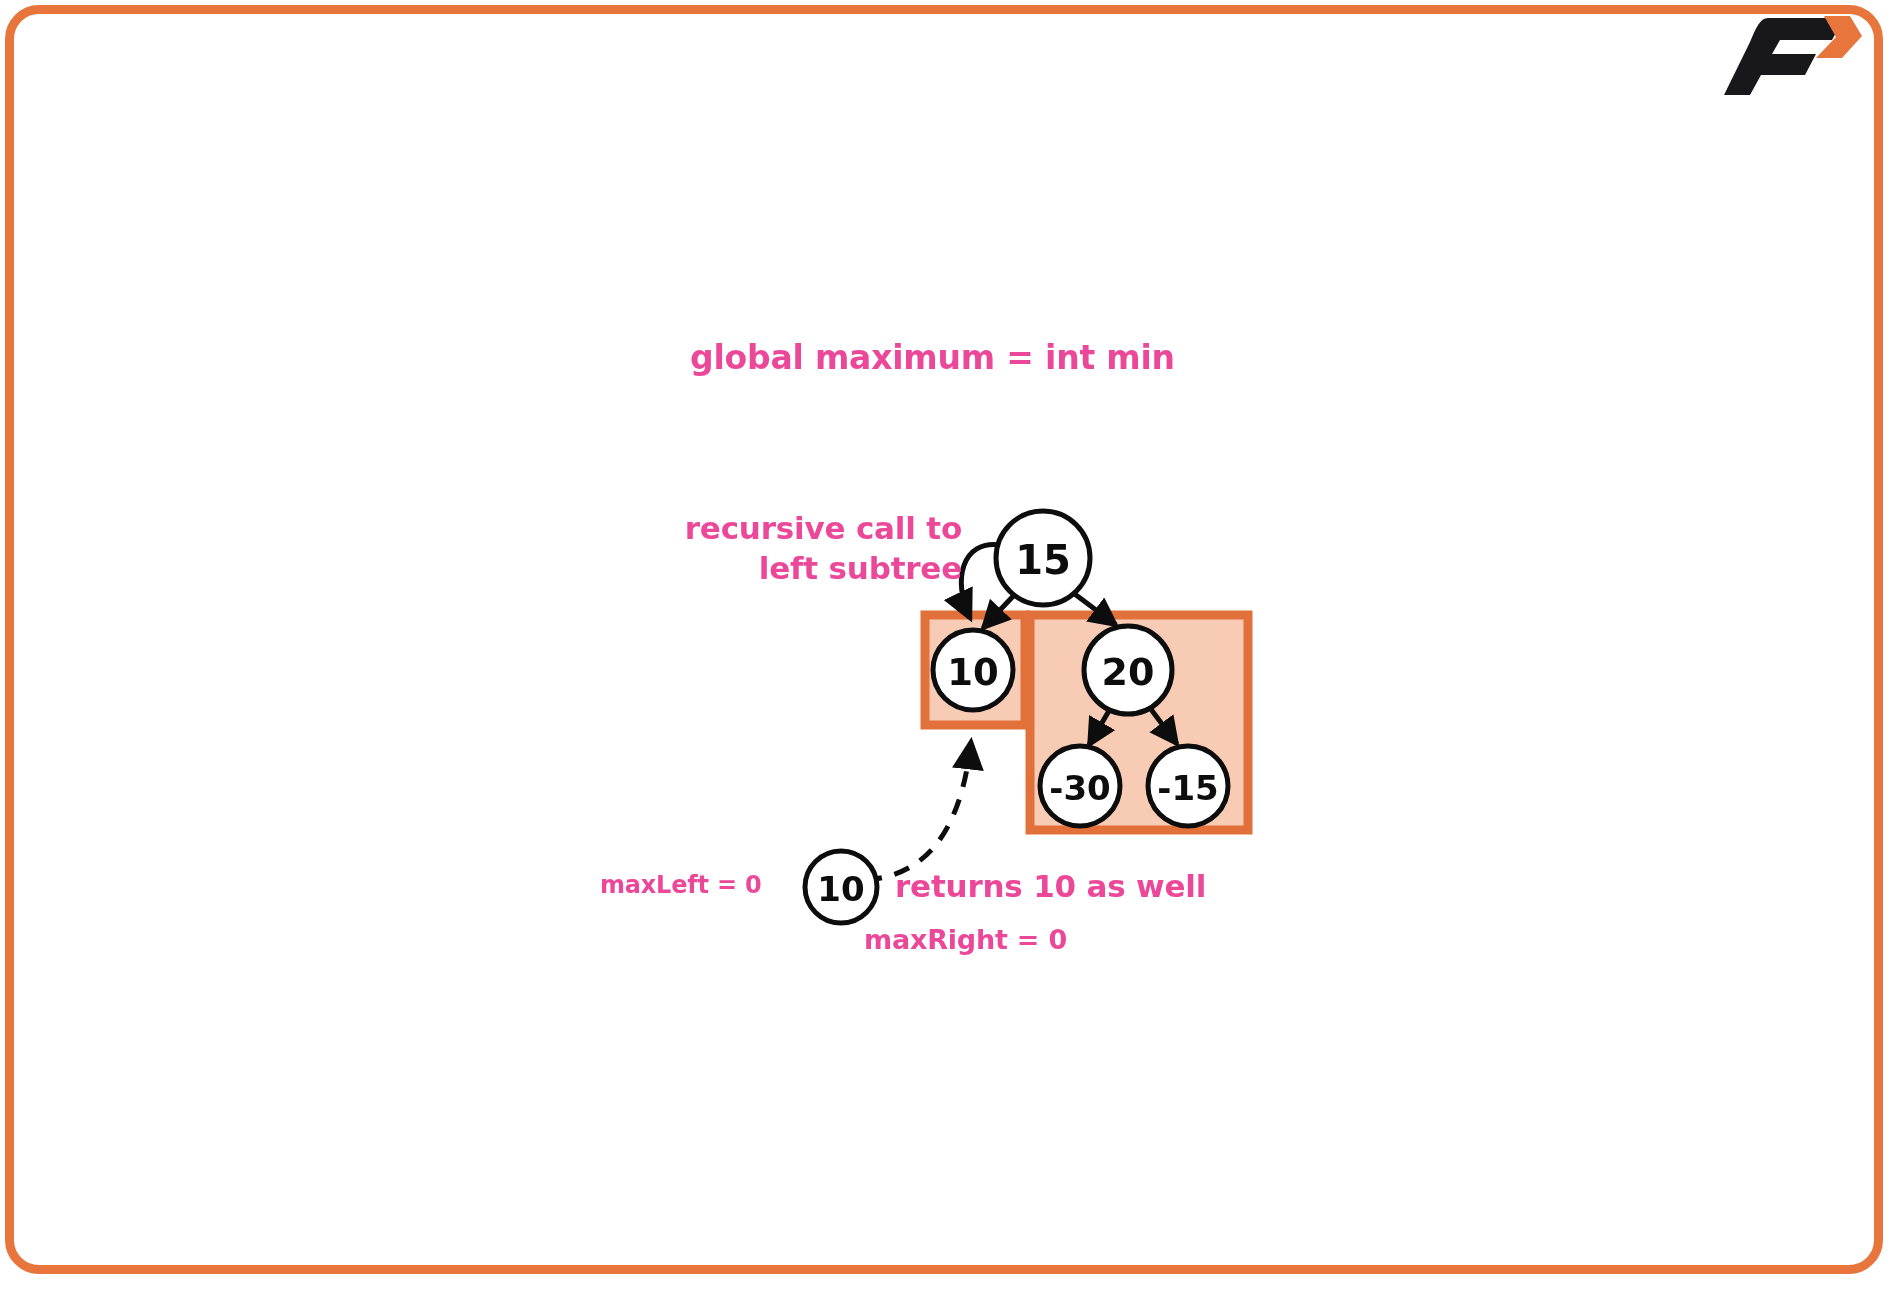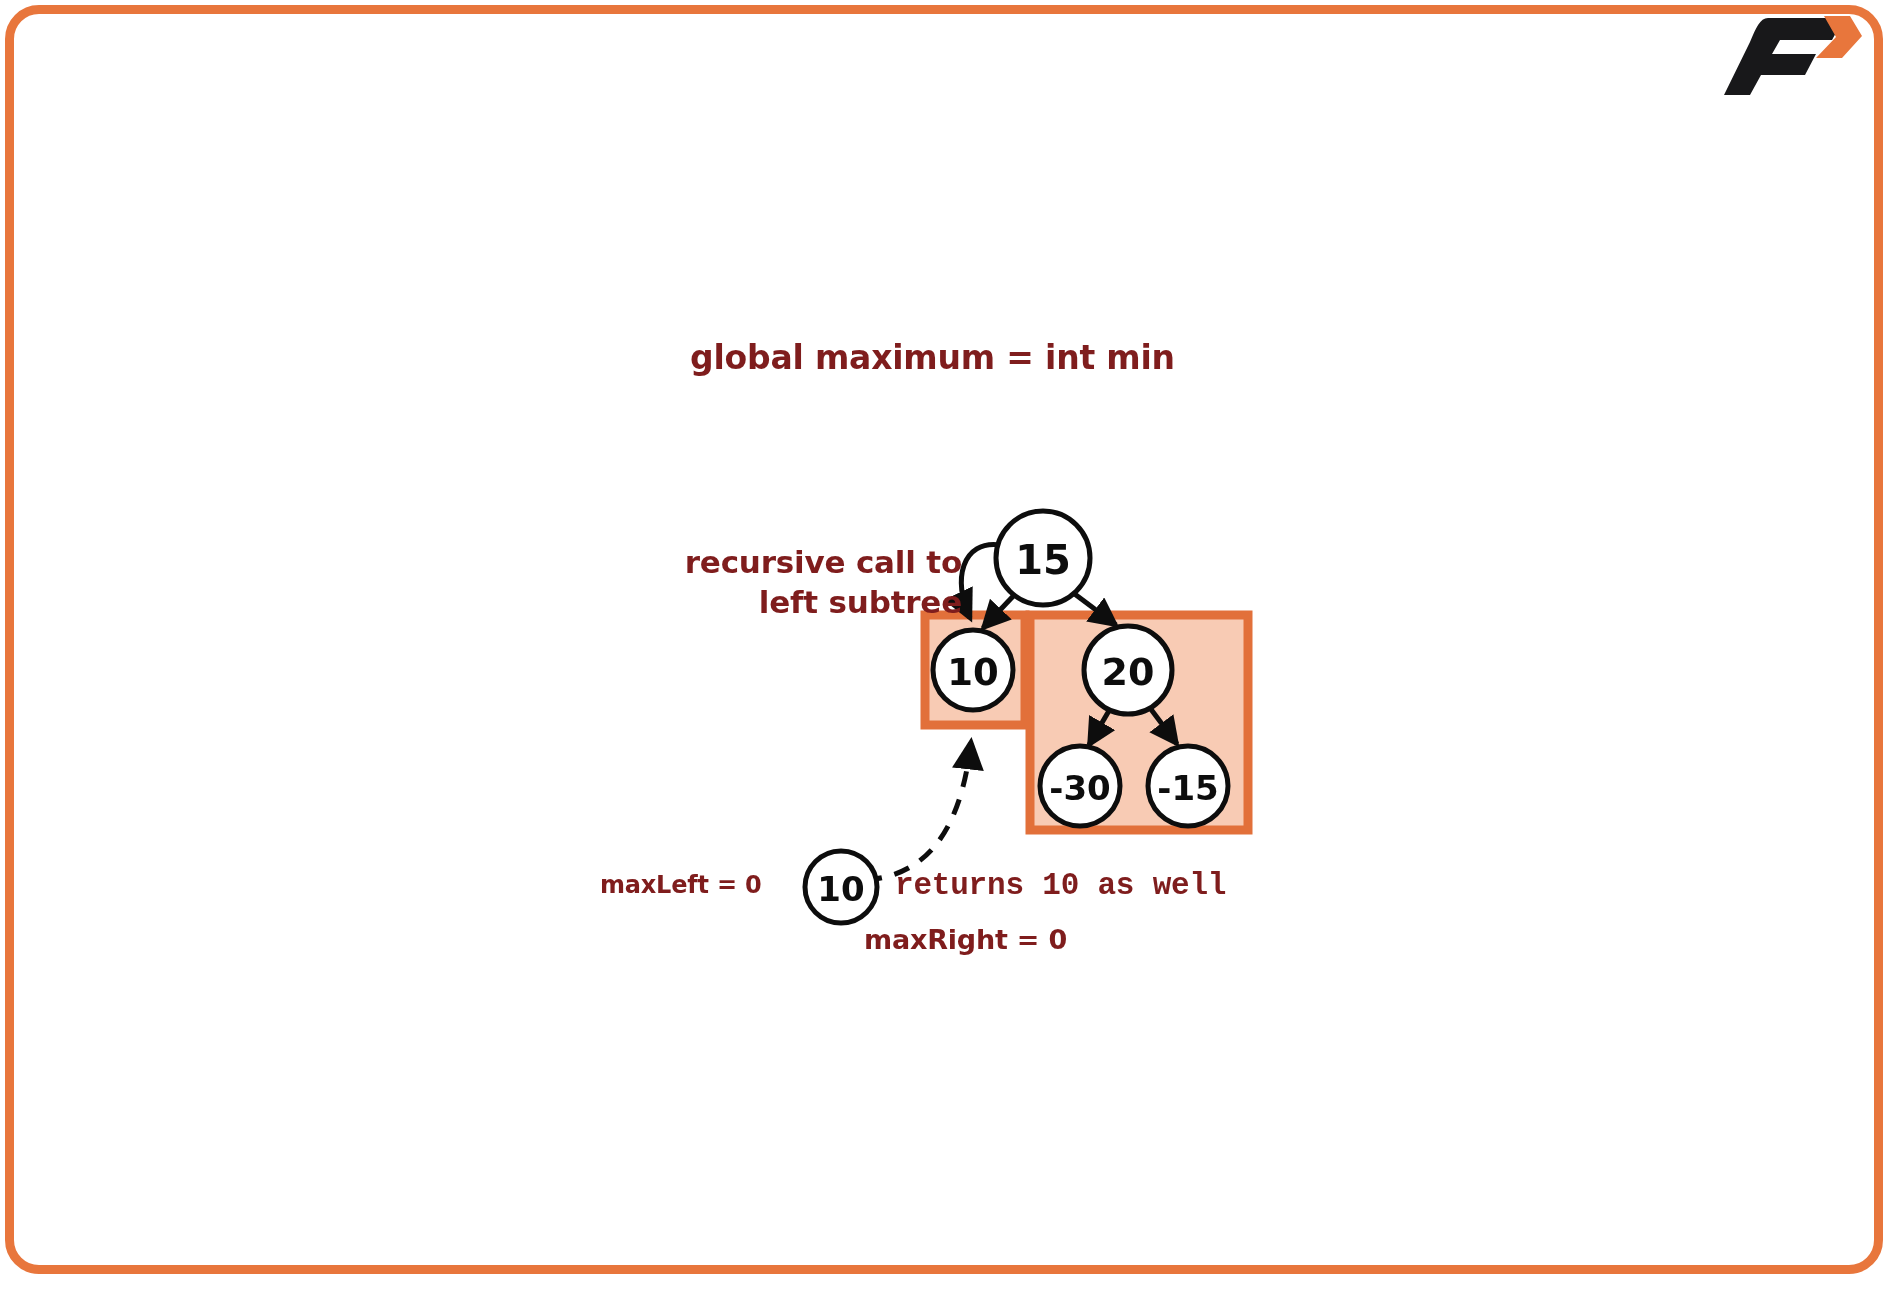--- a/index.html
+++ b/index.html
@@ -43,50 +43,48 @@
     left: 0;
     top: 0;
     width: 1898px;
     height: 1289px;
   }
   
   .lbl {
     position: absolute;
     font-family: "DejaVu Sans", sans-serif;
     font-weight: bold;
-    color: #7f1d1d;
+    color: #ec4899;
     white-space: pre-line;
     line-height: 1.30;
     letter-spacing: -0.2px;
   }
   #title-label {
     left: 690px;
     top: 337px;
     font-size: 33px;
   }
   #recursive-call-label {
     left: 672px;
     top: 508px;
     font-size: 31px;
     text-align: right;
     width: 290px;
-    margin-top: 34px;
   }
   #global-max-updated-label {
     left: 620px;
     top: 729px;
     font-size: 31px;
     text-align: right;
     width: 290px;
   }
   #returns-label {
     left: 895px;
     top: 866px;
     font-size: 31px;
-    font-family: Liberation Mono, monospace;
   }
   #maxleft-label {
     left: 600px;
     top: 870px;
     font-size: 24px;
   }
   #maxright-label {
     left: 864px;
     top: 922px;
     font-size: 27px;

